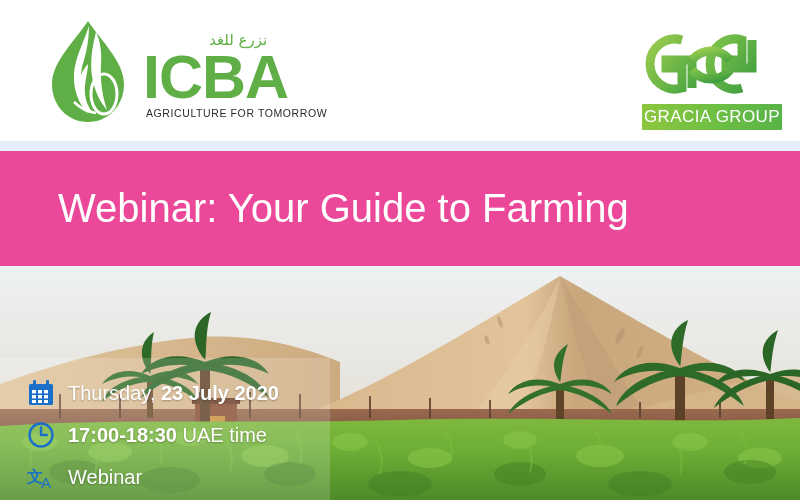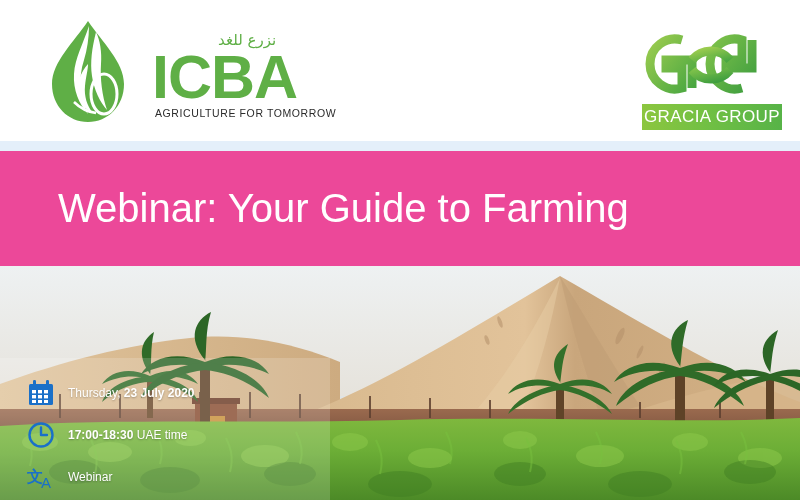--- a/index.html
+++ b/index.html
@@ -13,21 +13,21 @@
   #poster { position:relative; width:800px; height:500px; overflow:hidden; background:#fff; }
 
   
   .header {
     position:absolute; left:0; top:0; width:800px; height:141px;
     background:#ffffff; display:flex; align-items:center;
   }
   
   .icba-logo { position:absolute; left:44px; top:18px; display:flex; align-items:flex-start; }
   .icba-mark { width:88px; height:110px; flex:none; }
-  .icba-words { position:relative; margin-left:20px; padding-top:12px; }
+  .icba-words { position:relative; margin-left:11px; padding-top:12px; }
   .icba-arabic {
     font-family:"DejaVu Sans", sans-serif;
     font-size:15px; color:#5FAF46; letter-spacing:0px;
     direction:rtl; text-align:center; height:20px; line-height:20px;
     margin-left:6px;
   }
   .icba-name {
     font-family:"Liberation Sans", sans-serif;
     font-size:61px; font-weight:bold; color:#5FAF46;
     line-height:58px; letter-spacing:-1px; margin-top:-2px;
@@ -72,21 +72,21 @@
 
   
   .info-panel {
     position:absolute; left:0; top:358px; width:330px; height:142px;
     background:rgba(255,255,255,0.17);
     padding:14px 0 0 26px;
   }
   .info-row { display:flex; align-items:center; height:42px; }
   .info-icon { width:30px; height:30px; flex:none; margin-right:12px; display:block; }
   .info-text {
-    color:#ffffff; font-size:12px; font-weight:normal; white-space:nowrap;
+    color:#ffffff; font-size:20px; font-weight:normal; white-space:nowrap;
     font-family:"Liberation Sans", sans-serif;
     text-shadow:0 1px 2px rgba(0,0,0,0.28);
   }
   .info-text b { font-weight:bold; }
 </style>
 </head>
 <body>
 
 <div id="poster">
 

